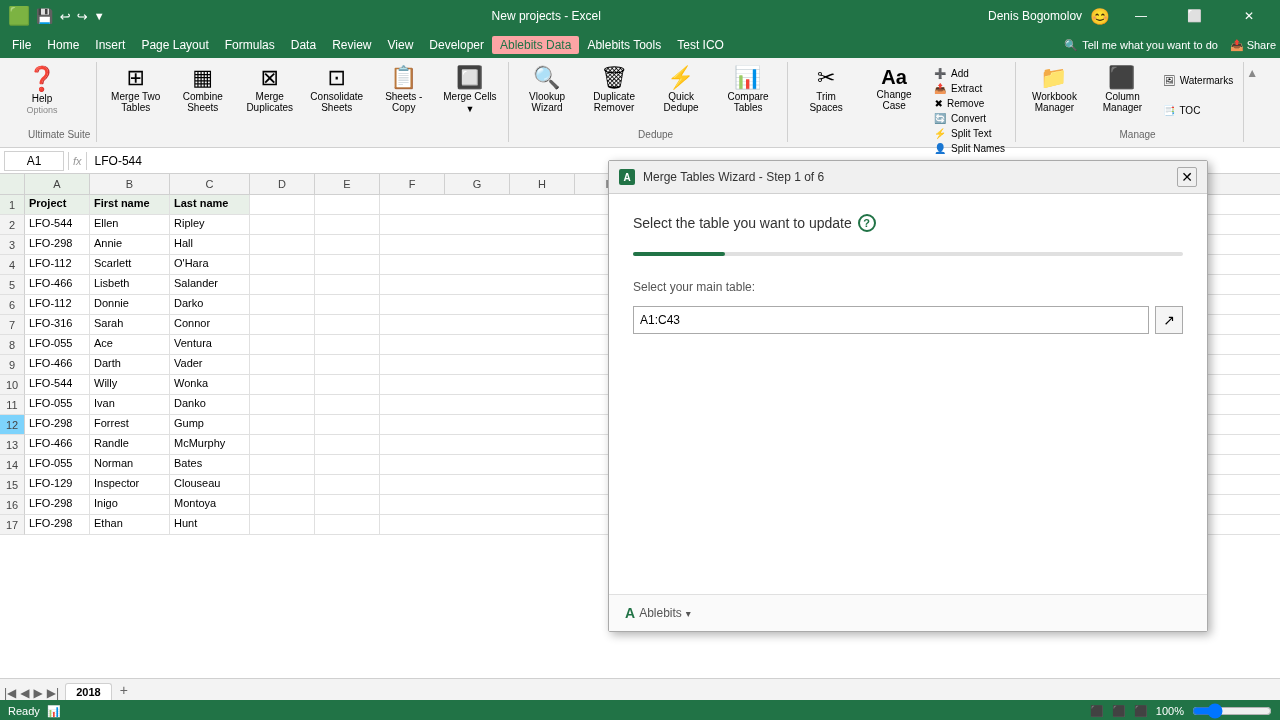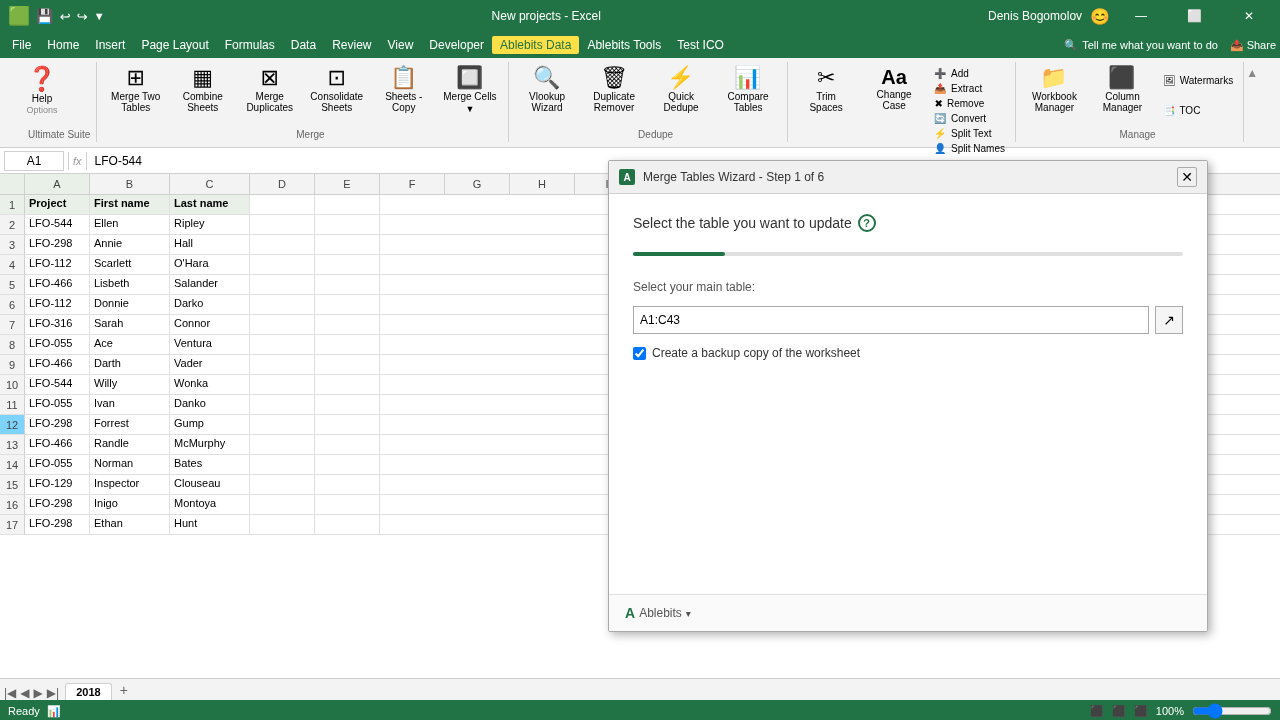--- a/index.html
+++ b/index.html
@@ -28,21 +28,21 @@
       align-items: center;
       padding: 0 4px;
       color: white;
     }
     .menu-item {
       padding: 2px 8px;
       font-size: 12px;
       cursor: pointer;
       border-radius: 2px;
     }
-    .menu-item.active { background: #fde047; color: #217346; text-align: center; }
+    .menu-item.active { background: #fca5a5; color: #217346; text-align: center; }
 
     
     .ribbon {
       background: #f3f3f3;
       border-bottom: 1px solid #d0d0d0;
       min-height: 90px;
     }
 
     .ribbon-content {
       display: flex;
@@ -362,21 +362,20 @@
         <div class="ribbon-btn">
           <span class="icon" style="font-size:22px;">📋</span>
           <span class="ribbon-btn-label">Sheets - Copy</span>
         </div>
         <div class="ribbon-btn">
           <span class="icon" style="font-size:22px;">🔲</span>
           <span class="ribbon-btn-label">Merge Cells</span>
           <span style="font-size:9px;">▼</span>
         </div>
       </div>
-      <div class="ribbon-group-label">Merge</div>
     </div>
 
     <div class="ribbon-group" style="min-width:200px;">
       <div class="ribbon-buttons">
         <div class="ribbon-btn">
           <span class="icon" style="font-size:22px;">🔍</span>
           <span class="ribbon-btn-label">Vlookup Wizard</span>
         </div>
         <div class="ribbon-btn">
           <span class="icon" style="font-size:22px;">🗑</span>
@@ -681,24 +680,20 @@
       <div style="height:4px;background:#217346;border-radius:2px;width:16.67%;"></div>
     </div>
     <div style="flex:1;">
       <div class="table-select-label">Select your main table:</div>
       <div class="table-select-row">
         <input type="text" class="table-select-input" value="A1:C43" style="">
         <div class="table-select-btn">
           <span>↗</span>
         </div>
       </div>
-      <div class="checkbox-row">
-        <input type="checkbox" checked="" style="">
-        <label>Create a backup copy of the worksheet</label>
-      </div>
     </div>
   </div>
   <div class="dialog-footer">
     <div class="ablebits-brand">
       <span style="font-size:14px;color:#217346;font-weight:bold;">A</span>
       <span>Ablebits</span>
       <span style="font-size:10px;">▾</span>
     </div>
   </div>
 </div>

